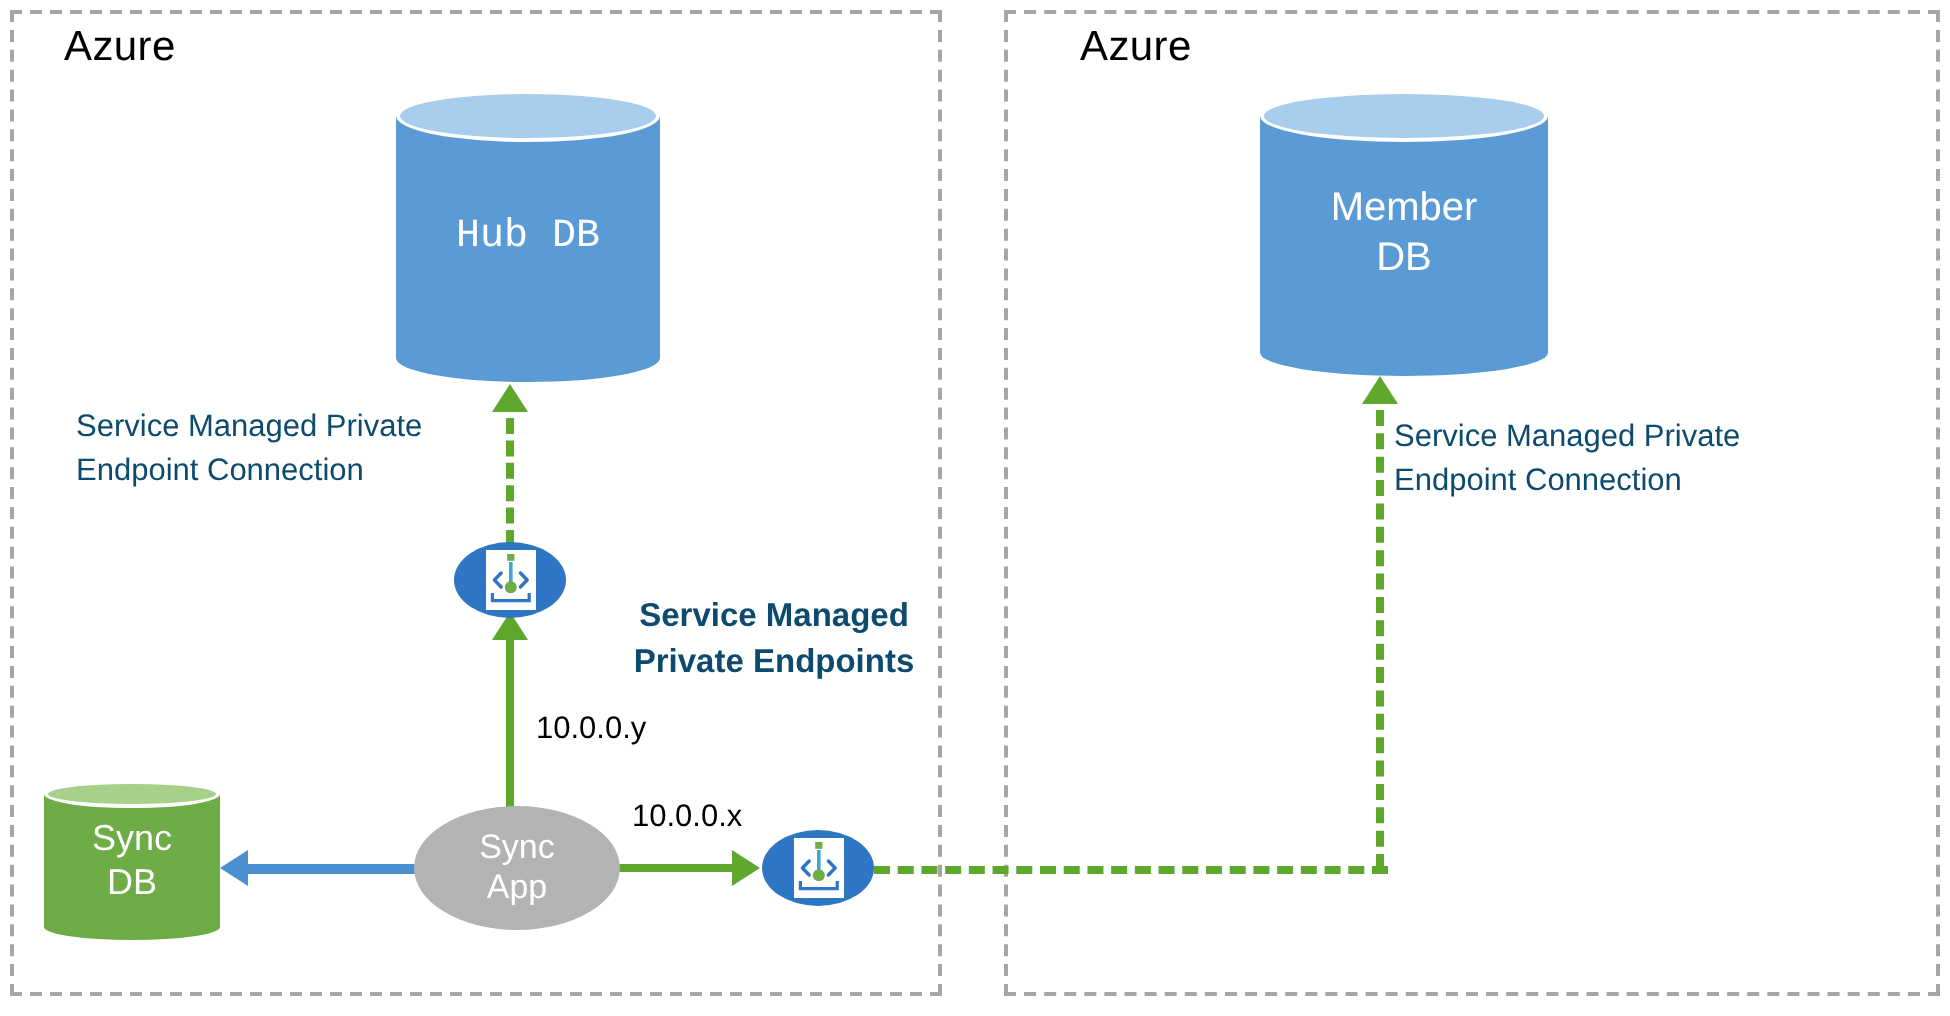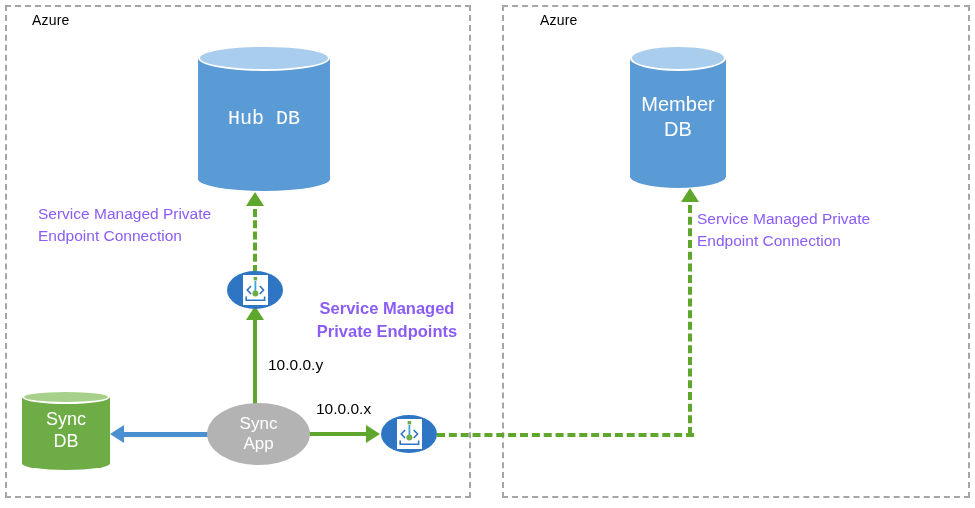--- a/index.html
+++ b/index.html
@@ -1,37 +1,37 @@
 <!DOCTYPE html>
 <html><head>
 <meta charset="utf-8">
 <style>
   html,body{margin:0;padding:0;background:#ffffff;}
   body{font-family:"Liberation Sans", sans-serif;}
   #canvas{position:relative;width:975px;height:508px;background:#fff;overflow:hidden;}
   .panel{position:absolute;border:2px dashed #a6a6a6;background:transparent;box-sizing:border-box;}
   #panel-left{left:5px;top:5px;width:466px;height:493px;}
   #panel-right{left:502px;top:5px;width:468px;height:493px;}
-  .panel-label{position:absolute;font-size:14px;color:#000;letter-spacing:0.2px;white-space:nowrap;}
+  .panel-label{position:absolute;font-size:21px;color:#000;letter-spacing:0.2px;white-space:nowrap;}
   #label-azure-left{left:32px;top:12px;}
   #label-azure-right{left:540px;top:12px;}
 
   
   .cyl{position:absolute;}
   .cyl .body{position:absolute;left:0;right:0;top:9%;bottom:0;border-radius:0 0 50% 50%/0 0 9% 9%;}
   .cyl .top{position:absolute;left:0;right:0;top:0;height:18%;border-radius:50%;border:2px solid #fff;box-sizing:border-box;}
   .cyl .txt{position:absolute;left:0;right:0;top:0;bottom:0;display:flex;flex-direction:column;align-items:center;
             justify-content:center;color:#fff;font-size:20px;line-height:1.25;text-align:center;z-index:3;}
   .cyl.blue .body{background:#5b9bd5;}
   .cyl.blue .top{background:#a9cdec;}
   .cyl.green .body{background:#6ead46;}
   .cyl.green .top{background:#a7d18a;}
 
   #hub-db{left:198px;top:45px;width:132px;height:146px;font-family:Liberation Mono, monospace;}
-  #member-db{left:630px;top:45px;width:96px;height:143px;}
+  #member-db{left:630px;top:45px;width:144px;height:143px;}
   #sync-db{left:22px;top:390px;width:88px;height:80px;}
   #sync-db .txt{font-size:18px;}
 
   
   #sync-app{position:absolute;left:207px;top:403px;width:103px;height:62px;border-radius:50%;
             background:#b3b3b3;display:flex;flex-direction:column;align-items:center;justify-content:center;
             color:#fff;font-size:17px;line-height:1.2;text-align:center;z-index:4;}
 
   
   .pe-icon{position:absolute;width:56px;height:38px;border-radius:50%;background:#2e75c4;
@@ -47,21 +47,21 @@
   .v-dash{width:0;border-left:4px dashed #5fa62d;}
   .h-dash{height:0;border-top:4px dashed #5fa62d;}
   .arrow-up{position:absolute;width:0;height:0;border-left:9px solid transparent;border-right:9px solid transparent;
             border-bottom:14px solid #5fa62d;}
   .arrow-right{position:absolute;width:0;height:0;border-top:9px solid transparent;border-bottom:9px solid transparent;
                border-left:14px solid #5fa62d;}
   .arrow-left-blue{position:absolute;width:0;height:0;border-top:9px solid transparent;border-bottom:9px solid transparent;
                border-right:14px solid #4a8fd0;}
   .h-blue{position:absolute;background:#4a8fd0;height:5px;}
 
-  .cap{position:absolute;font-size:15.5px;color:#8b5cf6;line-height:1.45;white-space:pre-line;}
+  .cap{position:absolute;font-size:15.5px;color:#0c4a6e;line-height:1.45;white-space:pre-line;}
   .cap.bold{font-weight:bold;font-size:16.5px;line-height:1.4;}
   .ip{position:absolute;font-size:15.5px;color:#000;white-space:nowrap;}
 </style>
 </head>
 <body>
 
 <div id="canvas">
 
   <div class="panel" id="panel-left"></div>
   <div class="panel" id="panel-right"></div>

